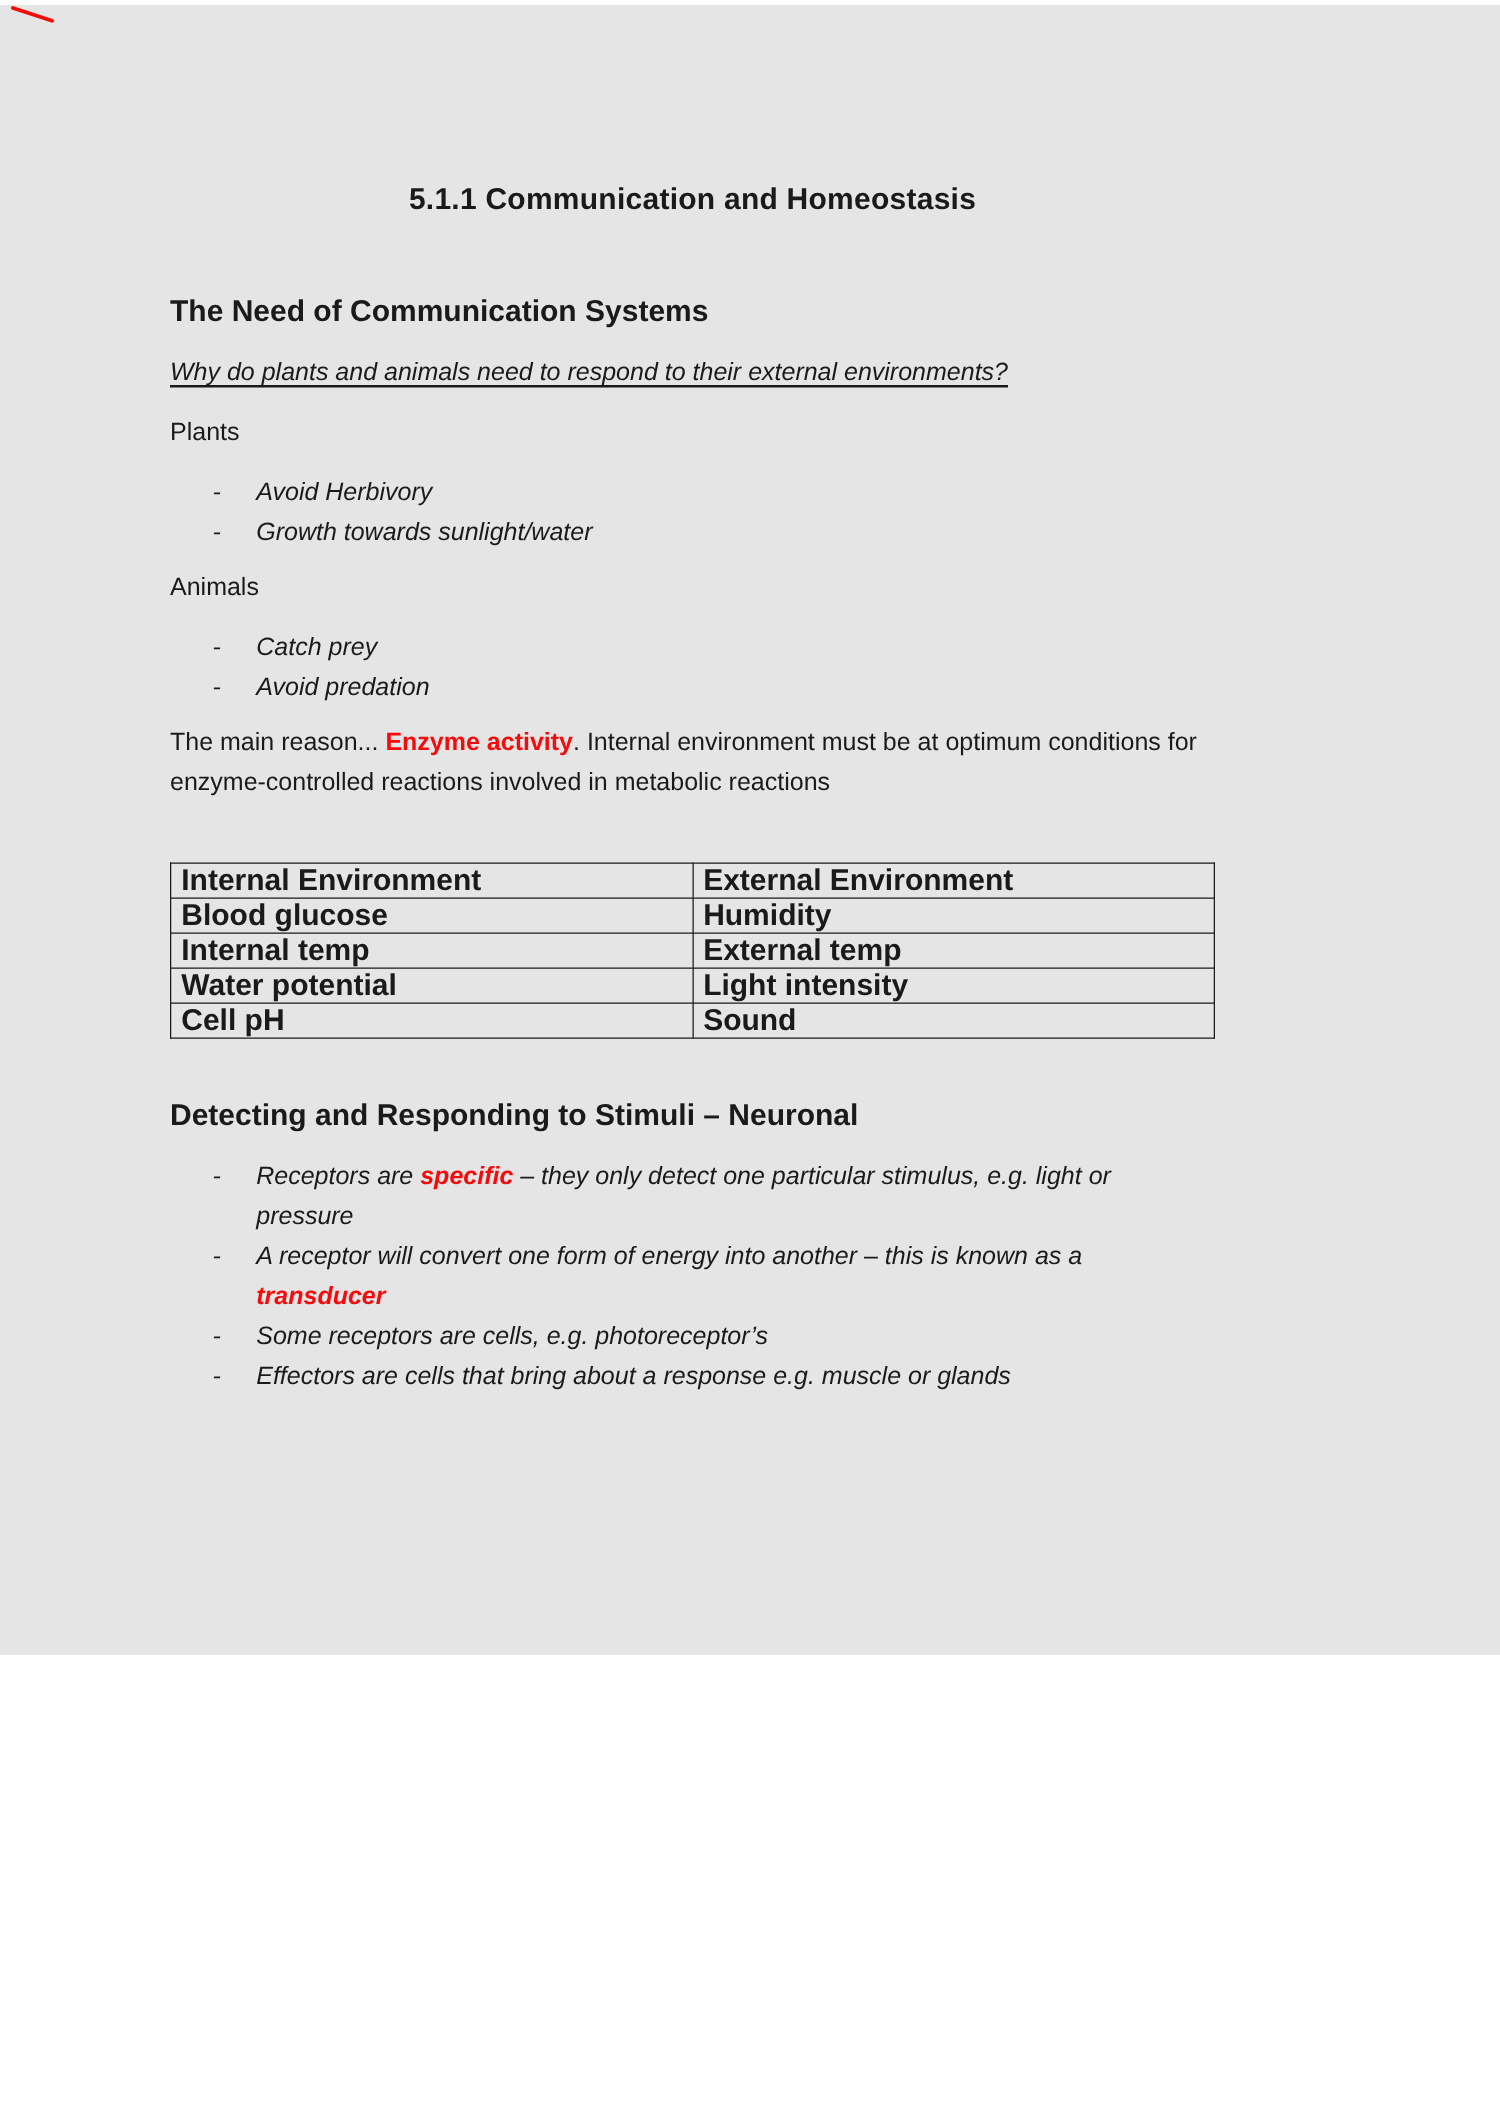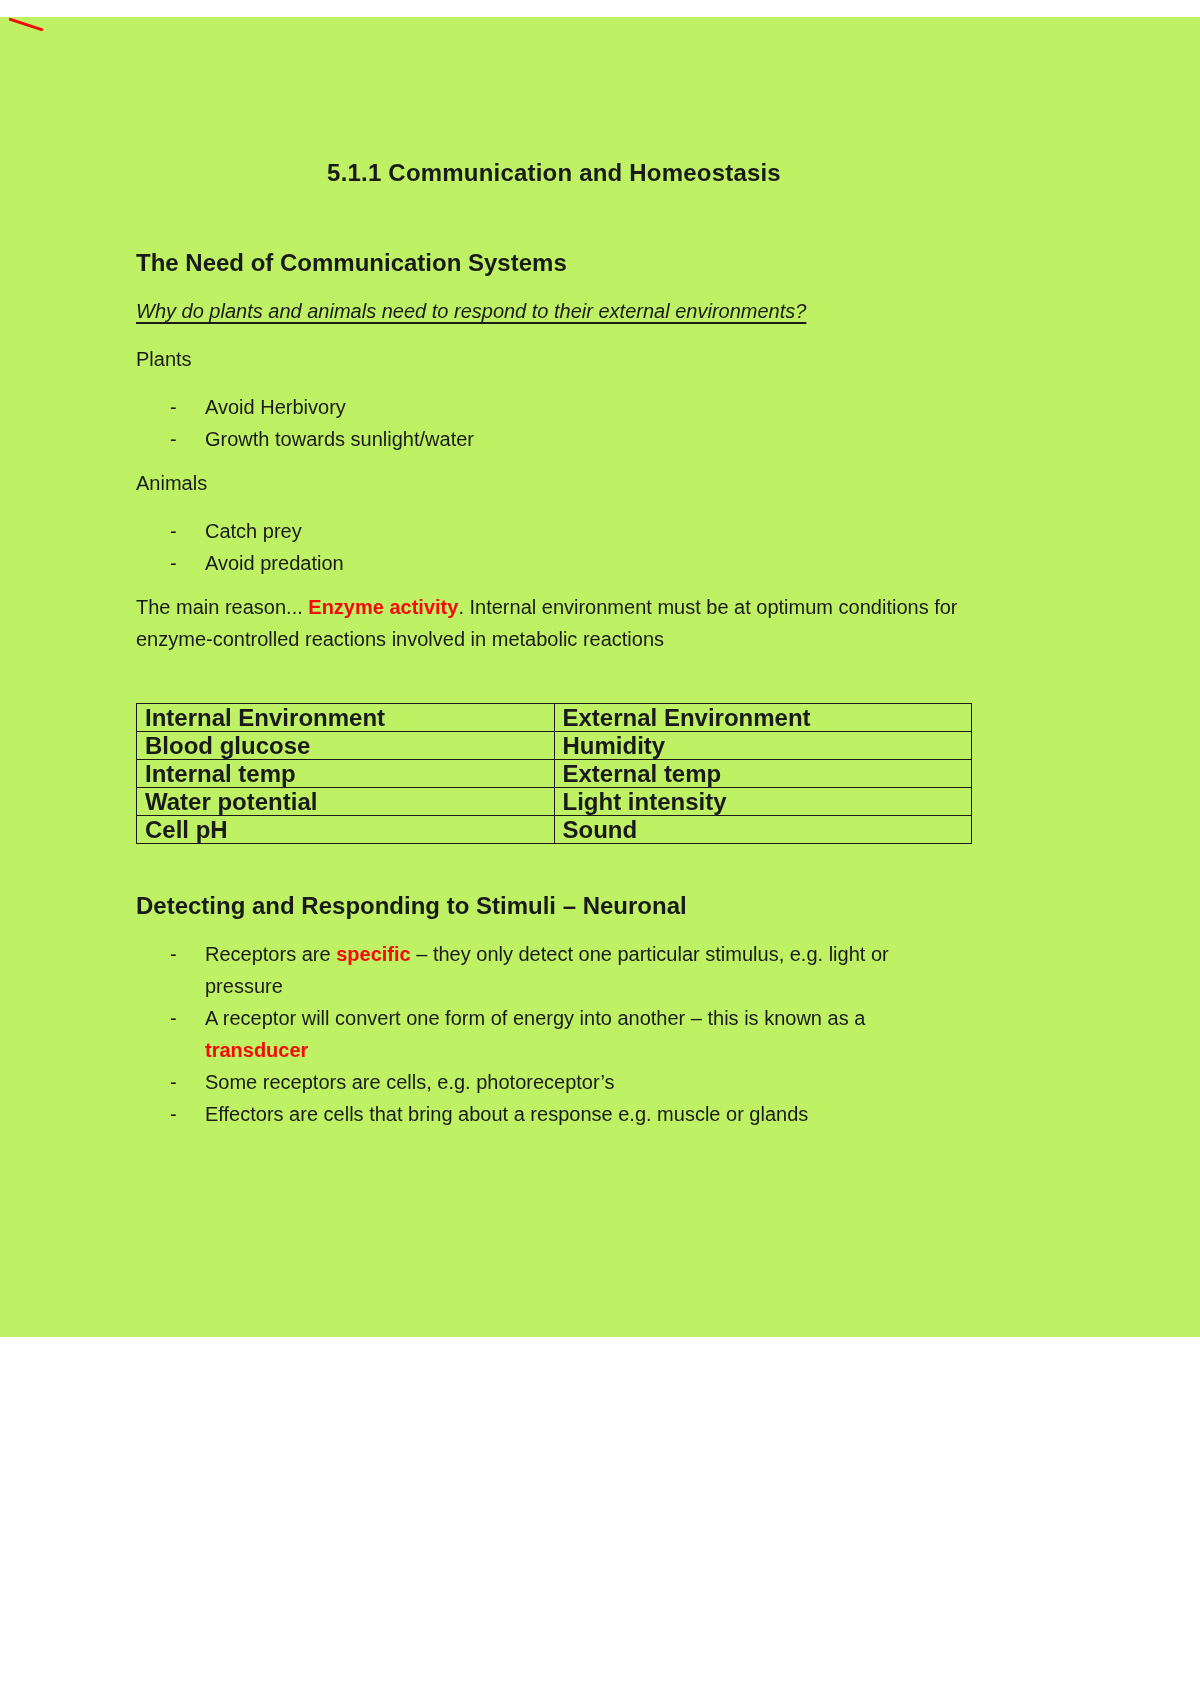--- a/index.html
+++ b/index.html
@@ -4,22 +4,22 @@
 <style>
   html, body {
     margin: 0;
     padding: 0;
     background: #ffffff;
   }
   .page {
     position: relative;
     width: 1200px;
     height: 1320px;
-    margin: 17px auto;
-    background: #bef264;
+    margin: 4px auto;
+    background: #e5e5e5;
     font-family: "Liberation Sans", "DejaVu Sans", sans-serif;
     color: #1a1a1a;
     overflow: hidden;
     --red: #f40b0b;
   }
   .corner-mark {
     position: absolute;
     top: 6px;
     left: 8px;
     width: 36px;
@@ -65,20 +65,21 @@
   ul.dashlist {
     list-style: none;
     margin: 0 0 12px 0;
     padding: 0;
     font-size: 20px;
     line-height: 32px;
   }
   ul.dashlist li {
     position: relative;
     padding-left: 69px;
+    font-style: italic;
   }
   ul.dashlist li::before {
     content: "-";
     position: absolute;
     left: 34px;
     top: 0;
   }
   .hl {
     color: var(--red);
     font-weight: bold;

